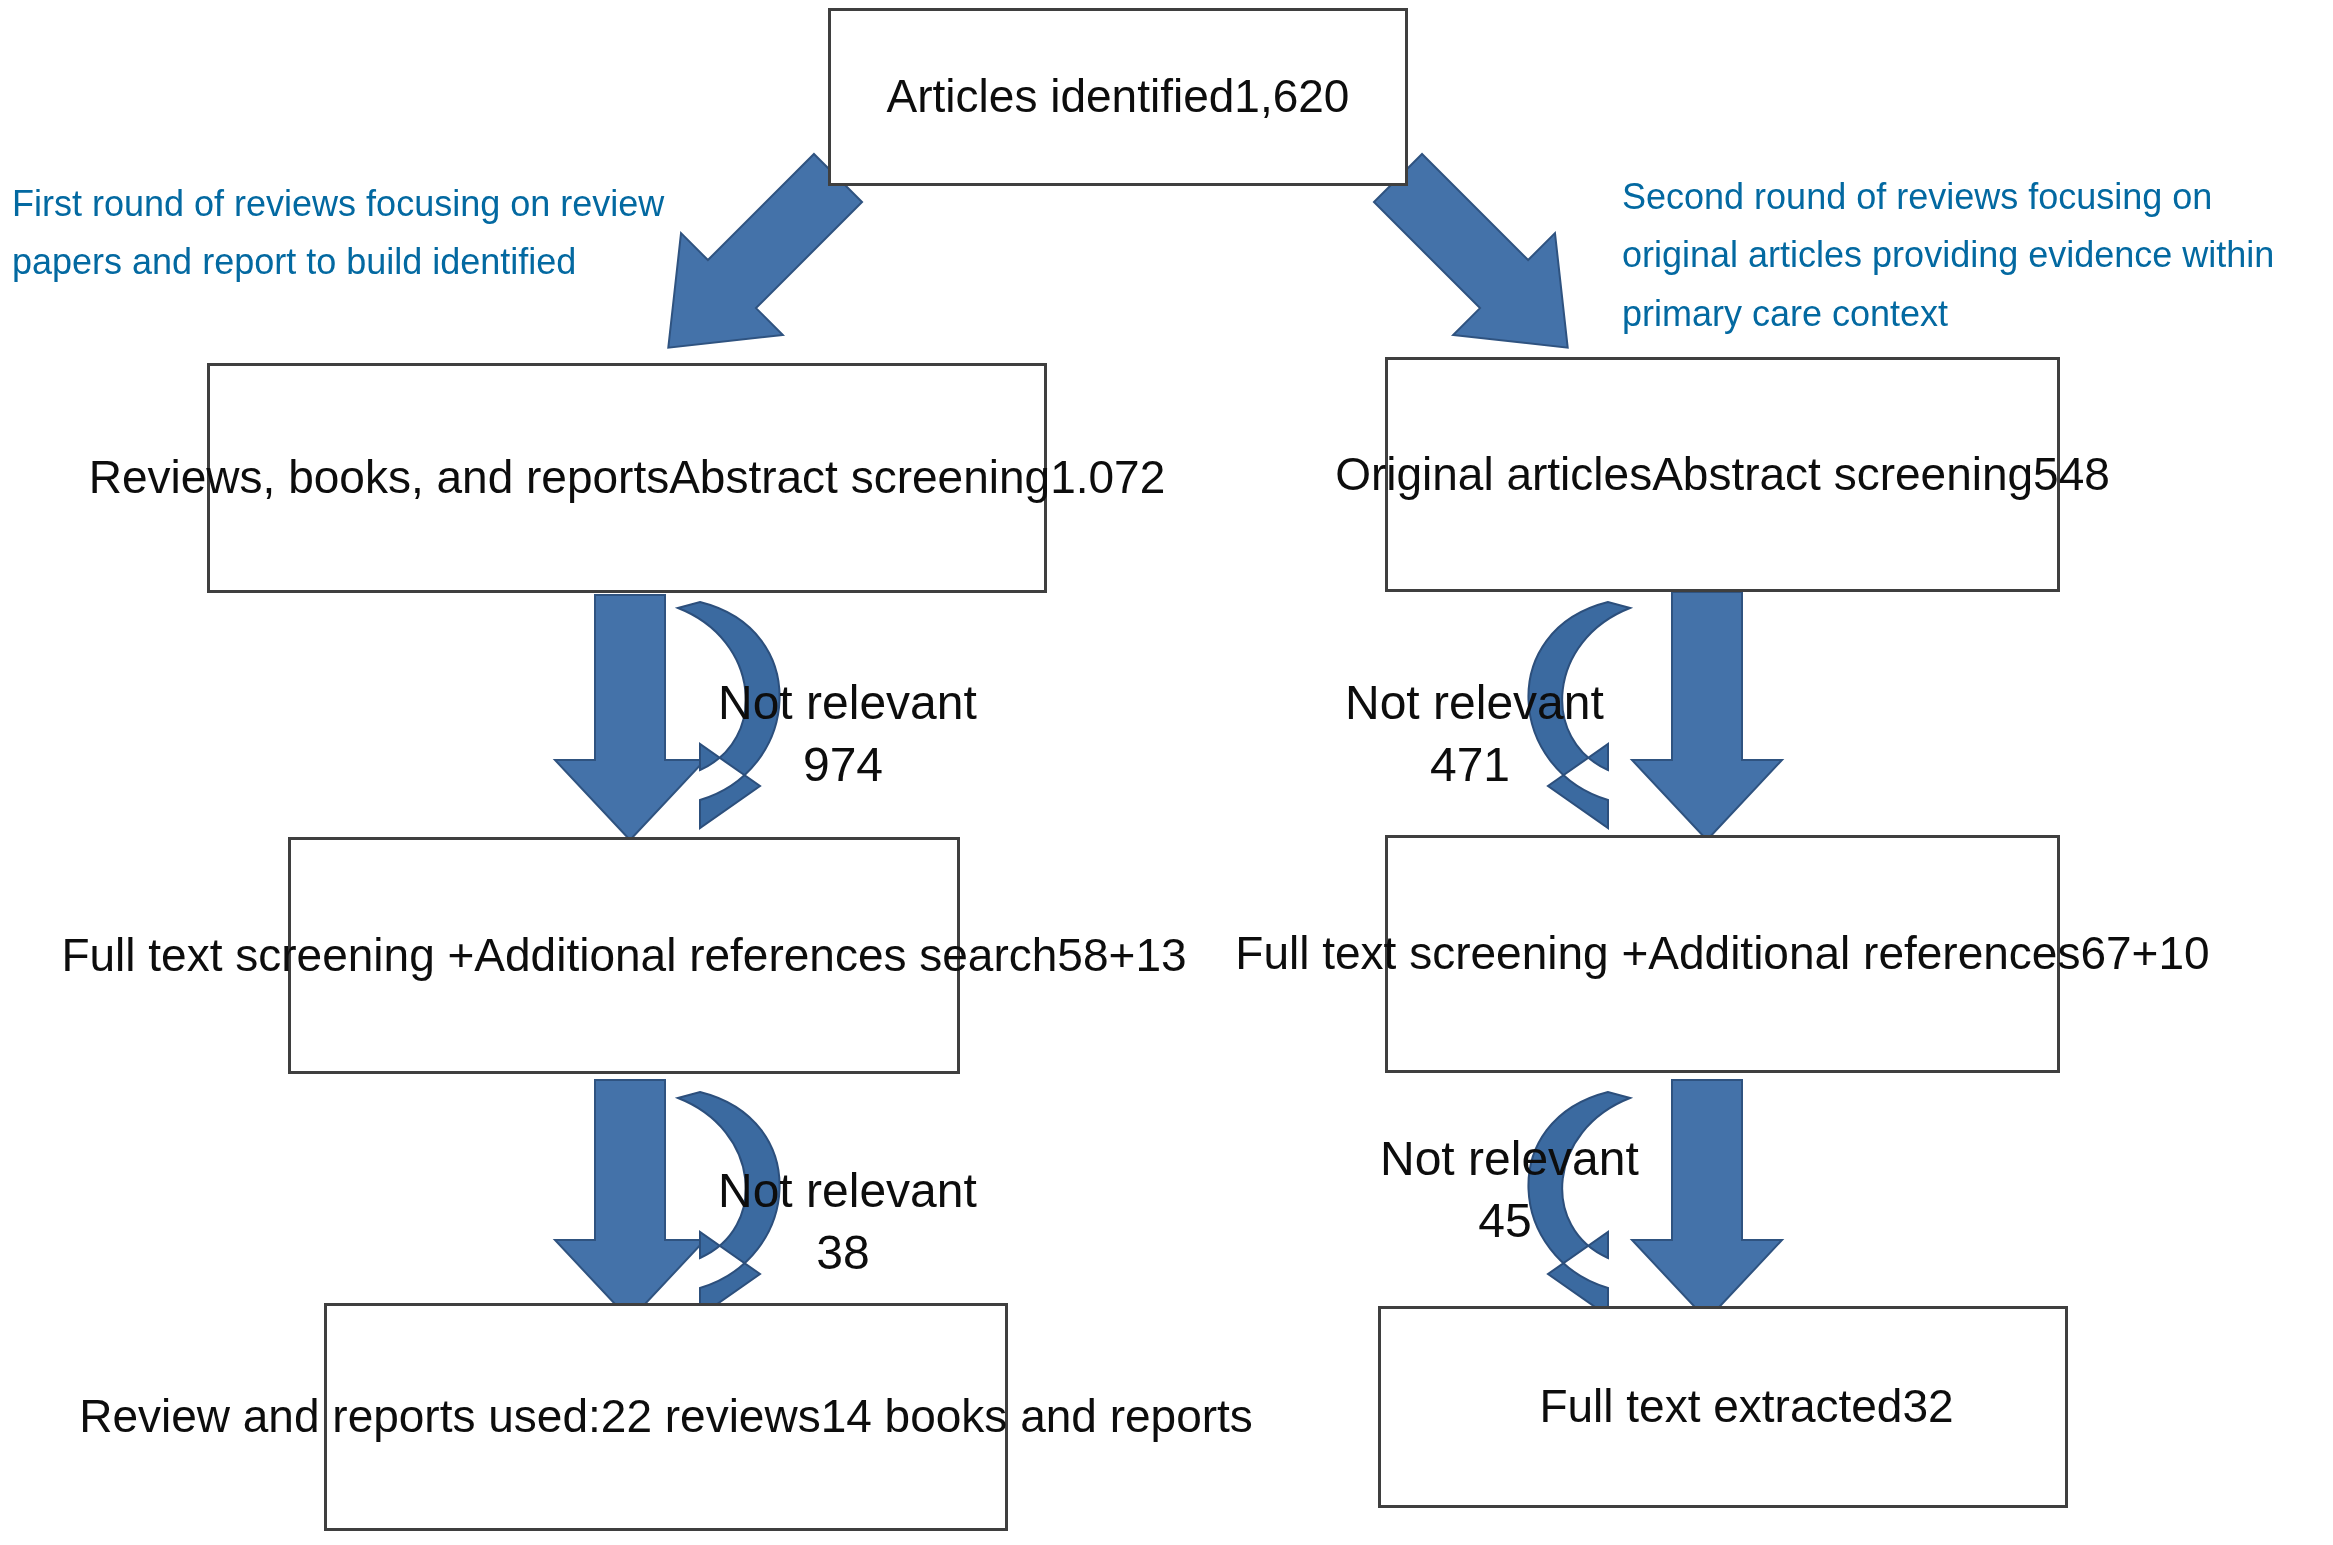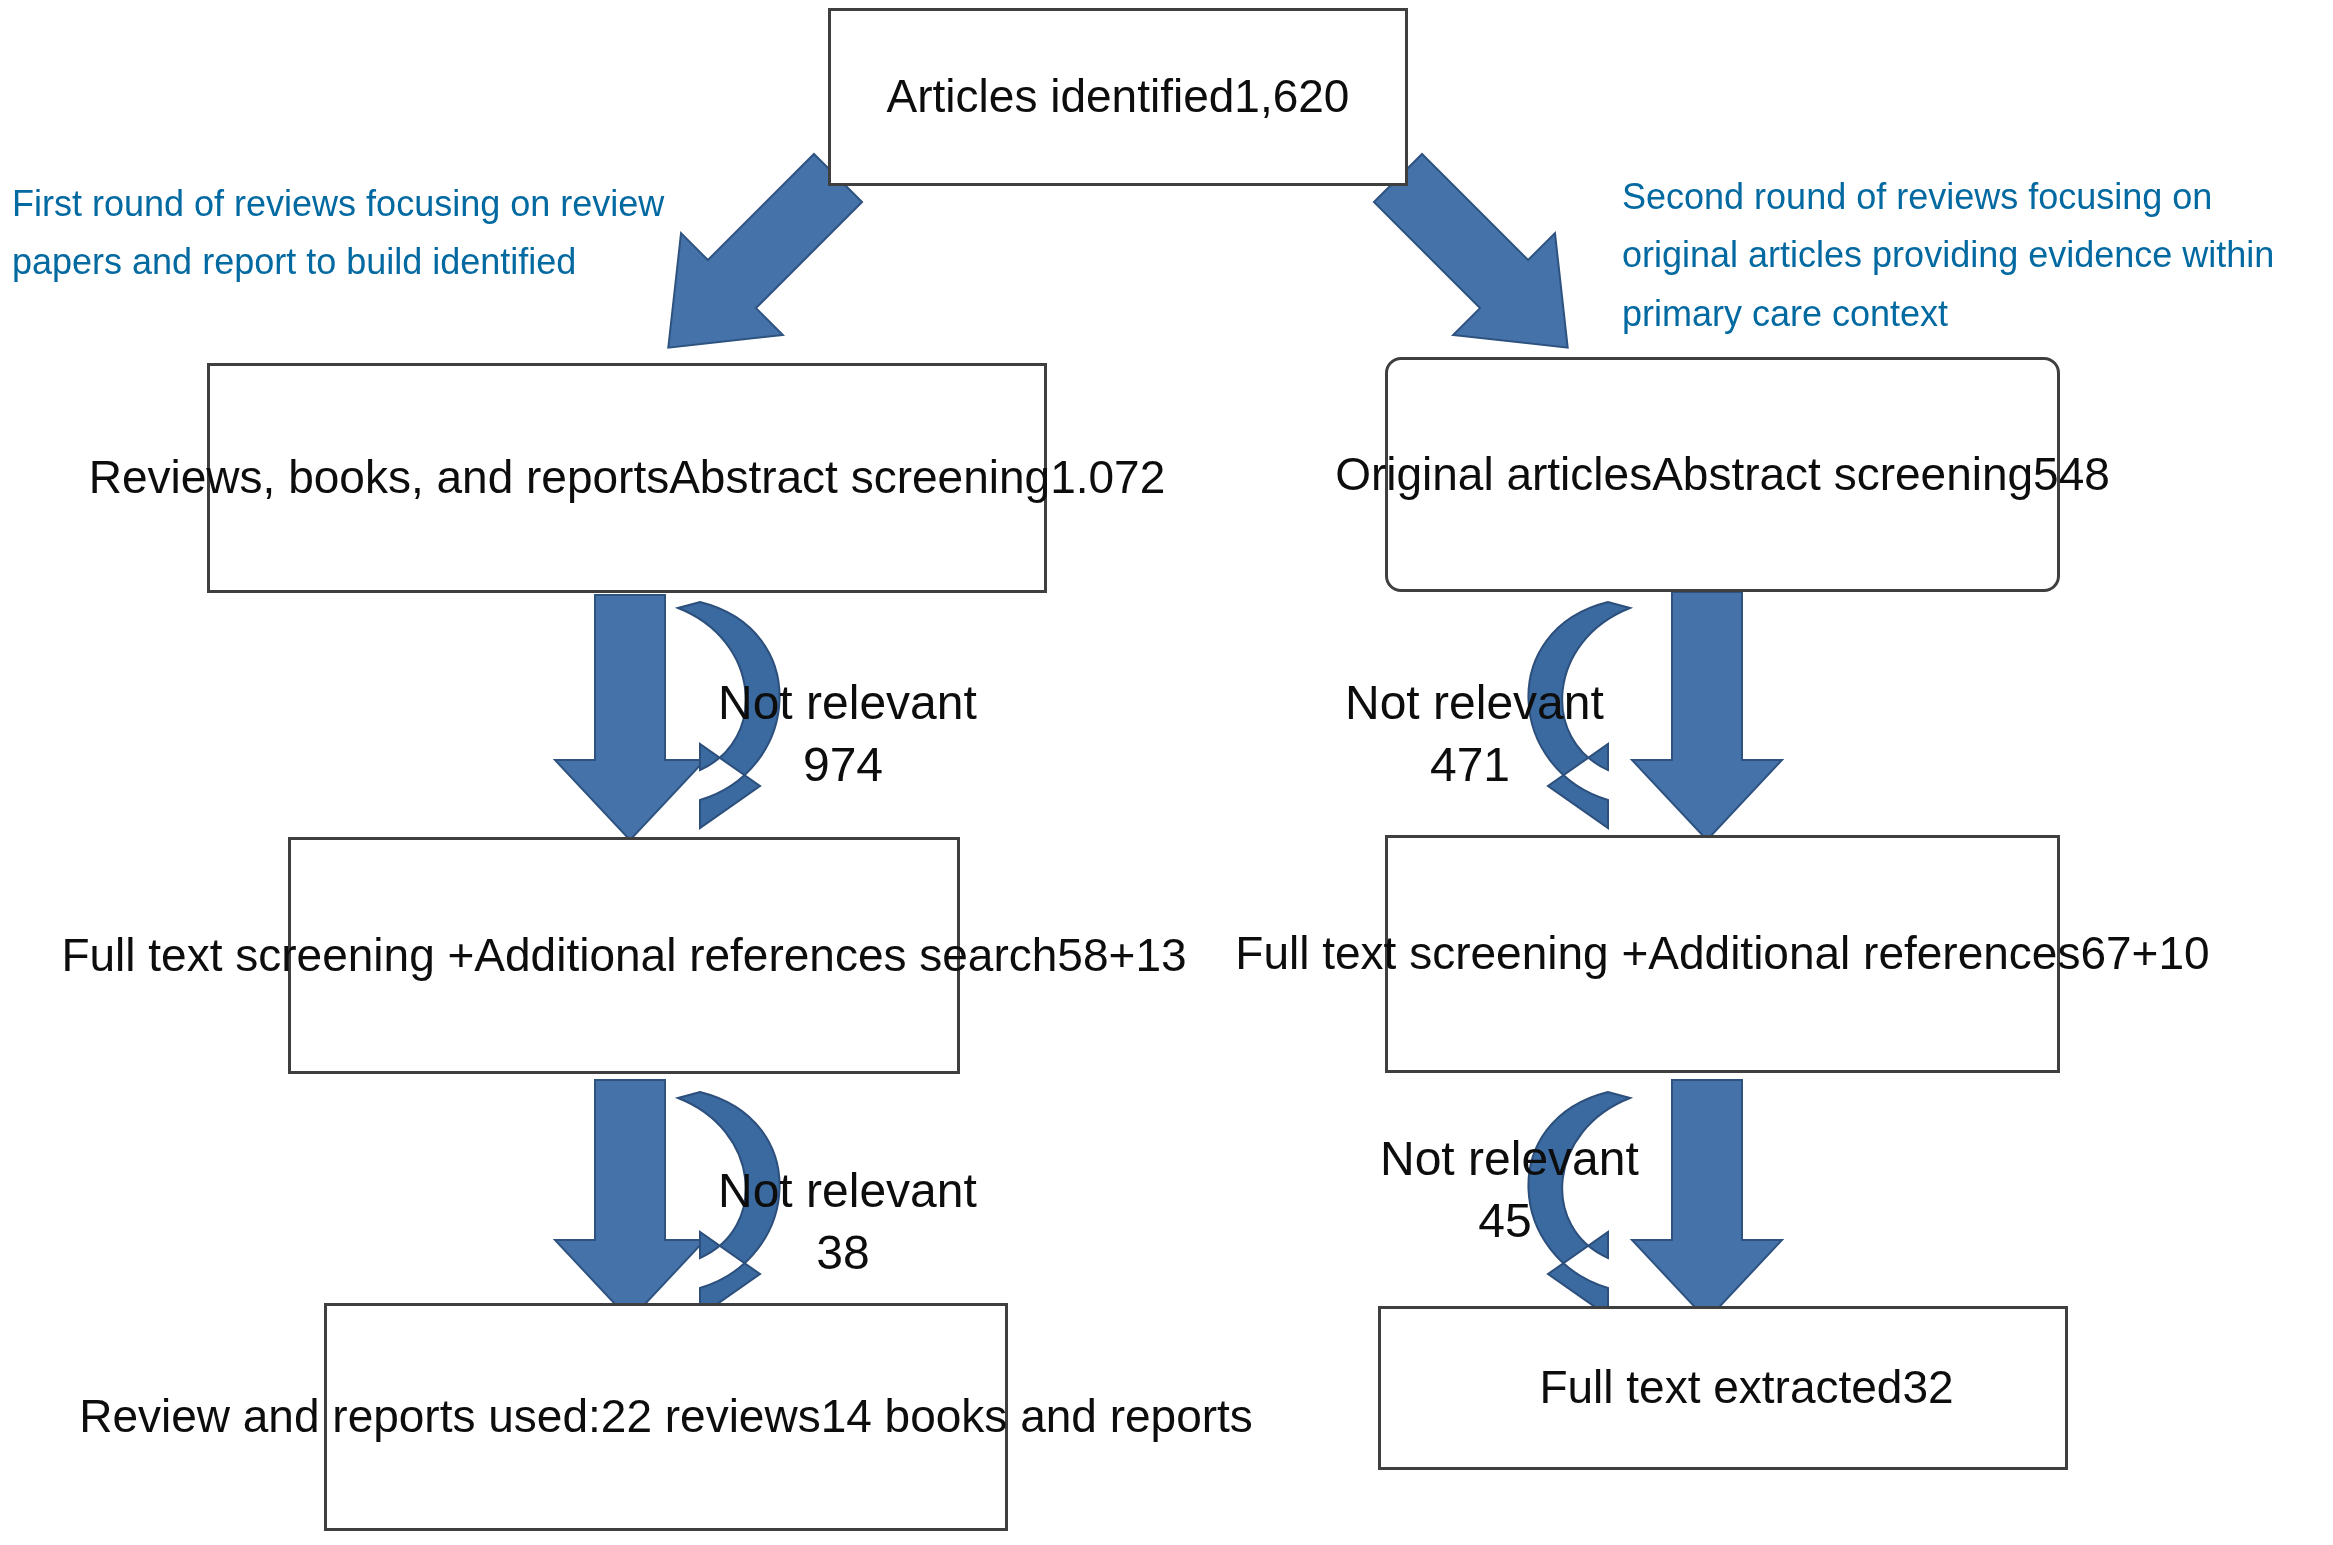--- a/index.html
+++ b/index.html
@@ -154,21 +154,21 @@
     <span class="l1">Not relevant</span>
     <span class="l2">38</span>
   </div>
 
   <div class="box" style="left:288px; top:1303px; width:684px; height:228px;margin-left:36px;">
     <span class="line">Review and reports used:</span>
     <span class="line">22 reviews</span>
     <span class="line">14 books and reports</span>
   </div>
 
-  <div class="box" style="left:1385px; top:357px; width:675px; height:235px;border-radius:16px;">
+  <div class="box" style="left:1385px; top:357px; width:675px; height:235px;">
     <span class="line">Original articles</span>
     <span class="line">Abstract screening</span>
     <span class="line">548</span>
   </div>
 
   <div class="sidelabel right-col" style="left:1345px; top:672px; width:250px;">
     <span class="l1">Not relevant</span>
     <span class="l2">471</span>
   </div>
 
@@ -176,18 +176,18 @@
     <span class="line">Full text screening +</span>
     <span class="line">Additional references</span>
     <span class="line">67+10</span>
   </div>
 
   <div class="sidelabel right-col" style="left:1380px; top:1128px; width:250px;">
     <span class="l1">Not relevant</span>
     <span class="l2">45</span>
   </div>
 
-  <div class="box" style="left:1378px; top:1306px; width:690px; height:164px;padding-left:47px;">
+  <div class="box" style="left:1378px; top:1306px; width:690px; height:202px;padding-left:47px;">
     <span class="line">Full text extracted</span>
     <span class="line">32</span>
   </div>
 
 </div>
 
 </body></html>

